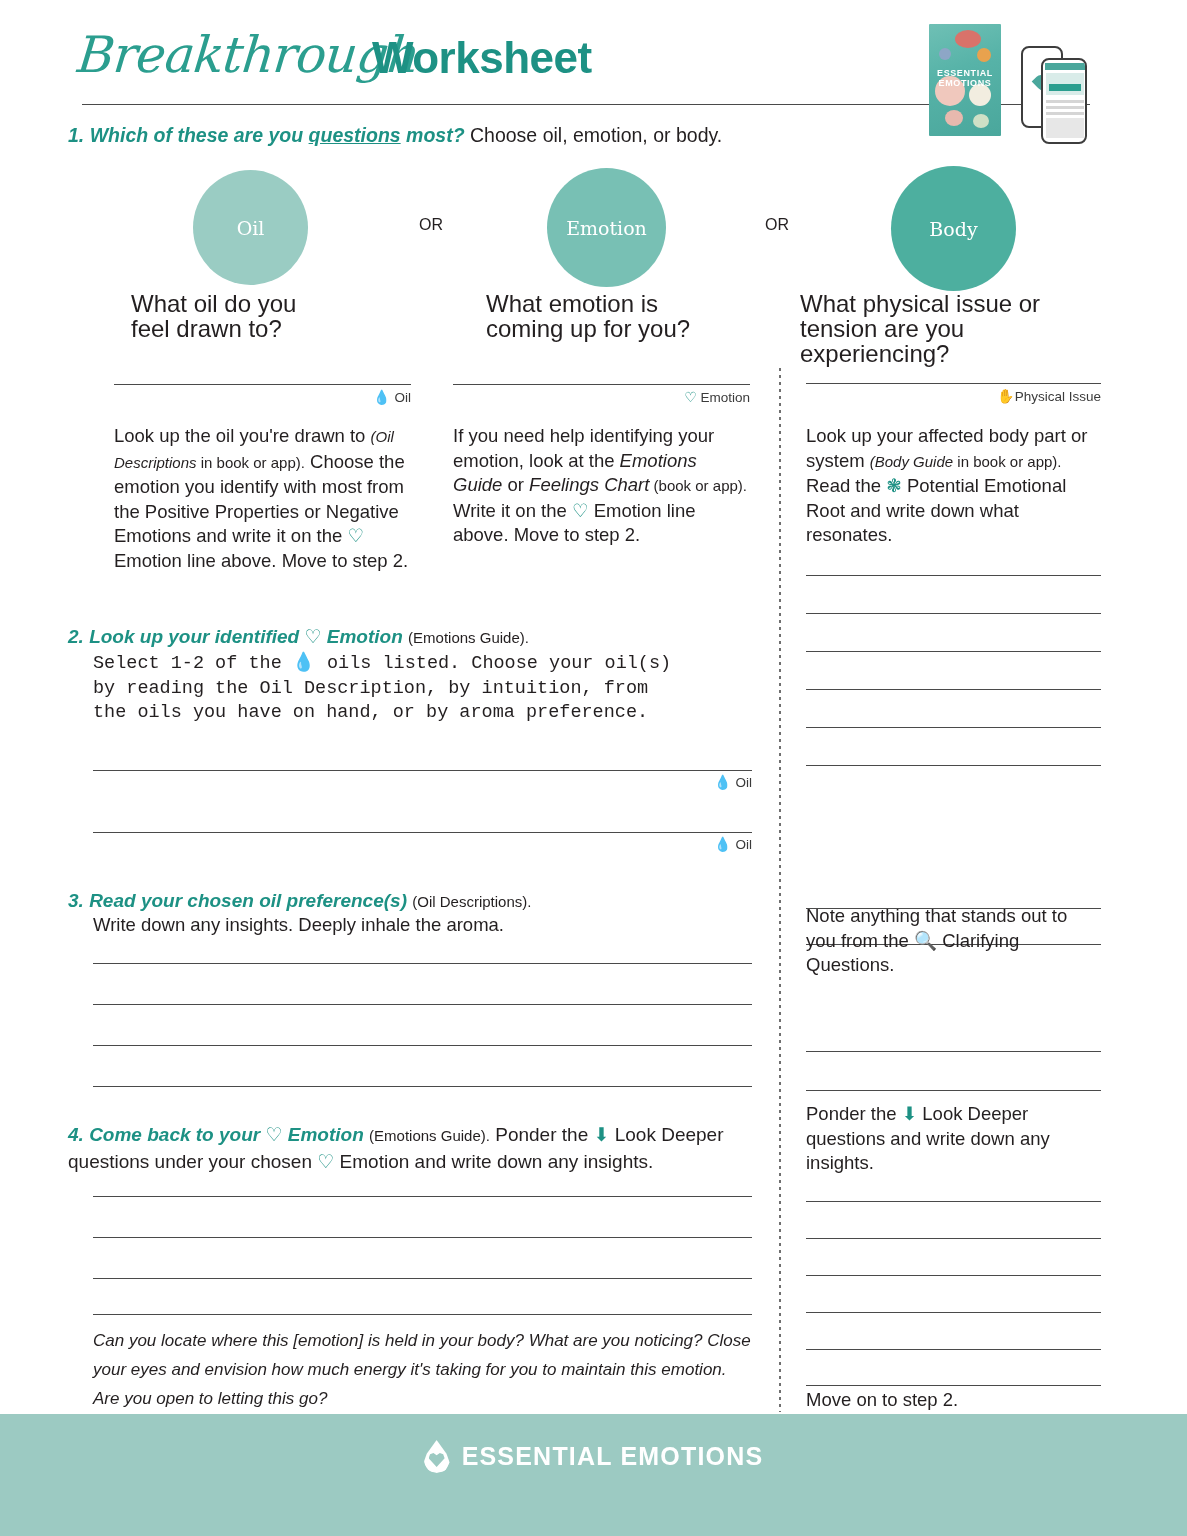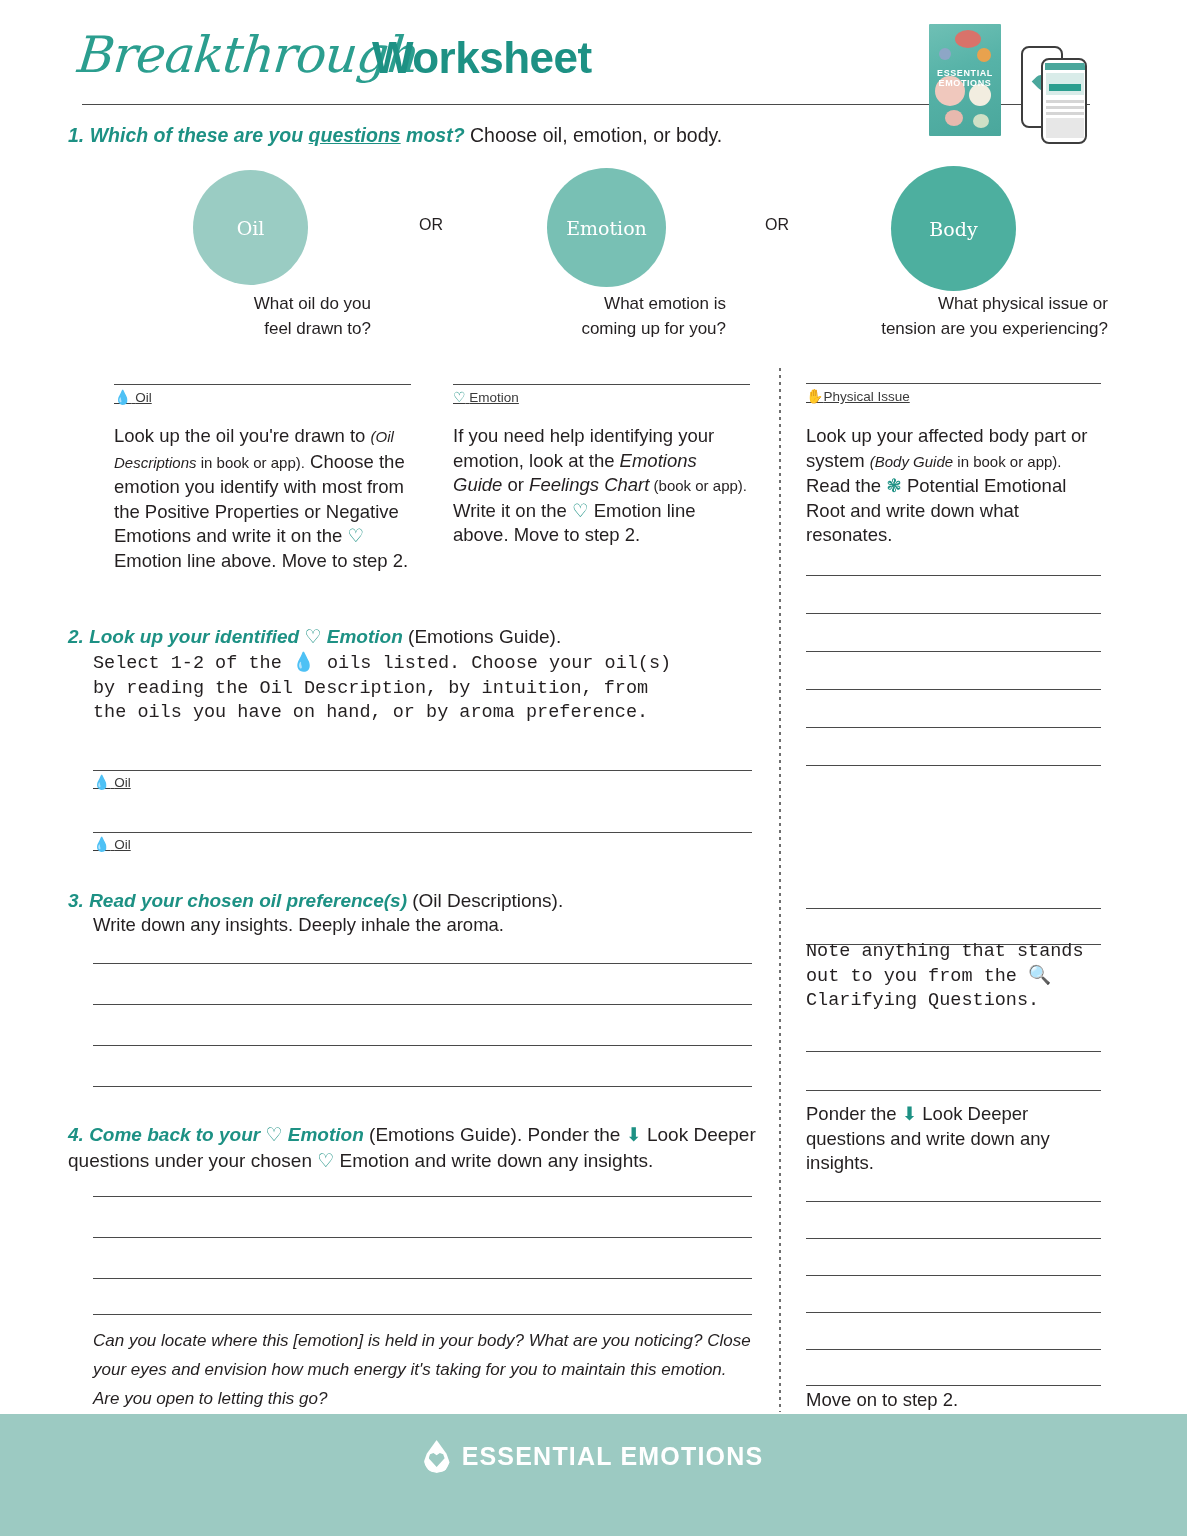--- a/index.html
+++ b/index.html
@@ -85,50 +85,50 @@
   }
   .c-oil { left: 193px; top: 170px; width: 115px; height: 115px; background: #9accc3; }
   .c-emo { left: 547px; top: 168px; width: 119px; height: 119px; background: #78c0b4; }
   .c-bod { left: 891px; top: 166px; width: 125px; height: 125px; background: #4daf9f; }
   .or {
     position: absolute; font-size: 16px; color: #231f20;
   }
   .or-1 { left: 419px; top: 216px; }
   .or-2 { left: 765px; top: 216px; }
   .cap {
-    position: absolute; text-align: right; font-size: 17px; line-height: 25px; color: #231f20;
+    position: absolute; text-align: left; font-size: 24px; line-height: 25px; color: #231f20;
   }
   .cap-oil { left: 131px; top: 291px; width: 240px; }
   .cap-emo { left: 486px; top: 291px; width: 240px; }
   .cap-bod { left: 800px; top: 291px; width: 308px; }
 
   
   .divider {
     position: absolute; left: 779px; top: 368px; width: 2px; height: 1044px;
     background-image: linear-gradient(to bottom, #6f6f6f 0, #6f6f6f 3px, transparent 3px, transparent 7px);
     background-size: 2px 7px;
   }
 
   
   .aline { position: absolute; height: 0; border-top: 1.6px solid #4a4a4a; }
   .lbl {
-    position: absolute; text-align: left; font-size: 13.5px; color: #3b3b3b; text-decoration: underline;
+    position: absolute; text-align: right; font-size: 13.5px; color: #3b3b3b;
   }
   .lbl .ic { color: #1d9184; font-size: 14px; }
 
   
   .para { position: absolute; font-size: 18.5px; line-height: 24.5px; color: #231f20; }
   .para .ic { color: #1d9184; }
   .para .sm { font-size: 15px; }
   .para i { font-style: italic; }
 
   
   .step { position: absolute; font-size: 19px; line-height: 26px; }
   .step .hd { color: #1d9184; font-weight: bold; font-style: italic; }
-  .step .paren { color: #231f20; font-size: 19px; font-style: normal; font-weight: normal; }
+  .step .paren { color: #231f20; font-size: 15px; font-style: normal; font-weight: normal; }
   .step .body { color: #231f20; font-weight: normal; font-style: normal; }
   .step .ic { color: #1d9184; }
 
   .italic-note {
     position: absolute; font-size: 17px; line-height: 29px; font-style: italic; color: #231f20;
   }
 
   
   .footer {
     position: absolute; left: 0; top: 1414px; width: 1187px; height: 122px;
@@ -247,21 +247,21 @@
   <div class="aline" style="left:806px; top:613px; width:295px;"></div>
   <div class="aline" style="left:806px; top:651px; width:295px;"></div>
   <div class="aline" style="left:806px; top:689px; width:295px;"></div>
   <div class="aline" style="left:806px; top:727px; width:295px;"></div>
   <div class="aline" style="left:806px; top:765px; width:295px;"></div>
 
 
   <div class="aline" style="left:806px; top:908px; width:295px;"></div>
   <div class="aline" style="left:806px; top:944px; width:295px;"></div>
 
-  <div class="para" style="left:806px; top:940px; width:296px;font-family:Liberation Mono, monospace;">
+  <div class="para" style="left:806px; top:904px; width:296px;">
     <span>Note anything that stands out to you from the </span><span class="ic">🔍</span>
     <span>Clarifying Questions</span><span>.</span>
   </div>
 
   <div class="aline" style="left:806px; top:1051px; width:295px;"></div>
   <div class="aline" style="left:806px; top:1090px; width:295px;"></div>
 
   <div class="para" style="left:806px; top:1102px; width:296px;">
     <span>Ponder the </span><span class="ic">⬇</span>
     <span>Look Deeper</span><span> questions and write down any insights.</span>

